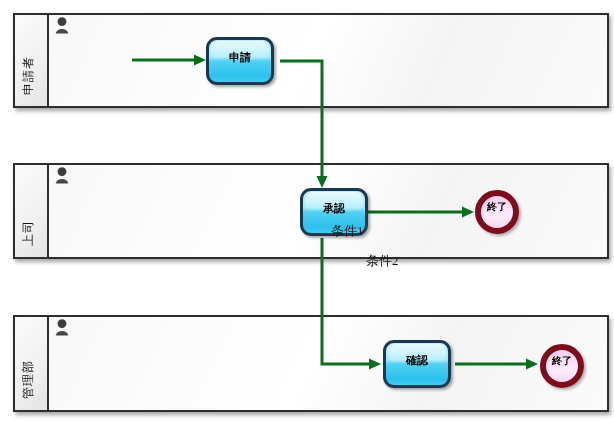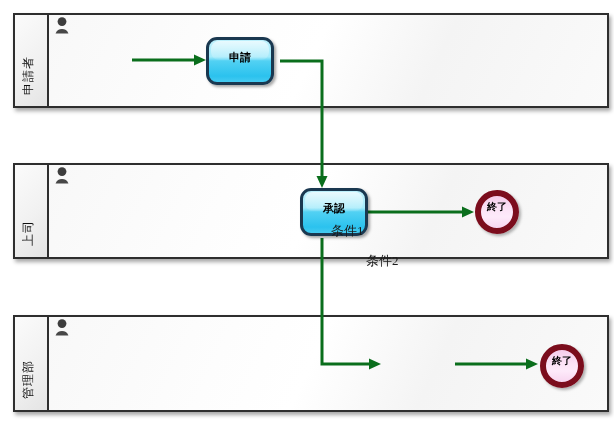--- a/index.html
+++ b/index.html
@@ -191,20 +191,23 @@
   </div>
 
   <div class="task" style="left:300px; top:188px;">
     <span class="task-label">承認</span>
   </div>
 
   <div class="event event-end" style="left:475px; top:190px;">
     <span>終了</span>
   </div>
 
+  <div class="task" style="left:383px; top:340px;">
+    <span class="task-label">確認</span>
+  </div>
 
   <div class="event event-end" style="left:540px; top:344px;">
     <span>終了</span>
   </div>
 
   <div class="edge-label" style="left:366px; top:204px;margin-top:48px;">条件2</div>
   <div class="edge-label" style="left:331px; top:222px;">条件1</div>
 
 </div>
 

